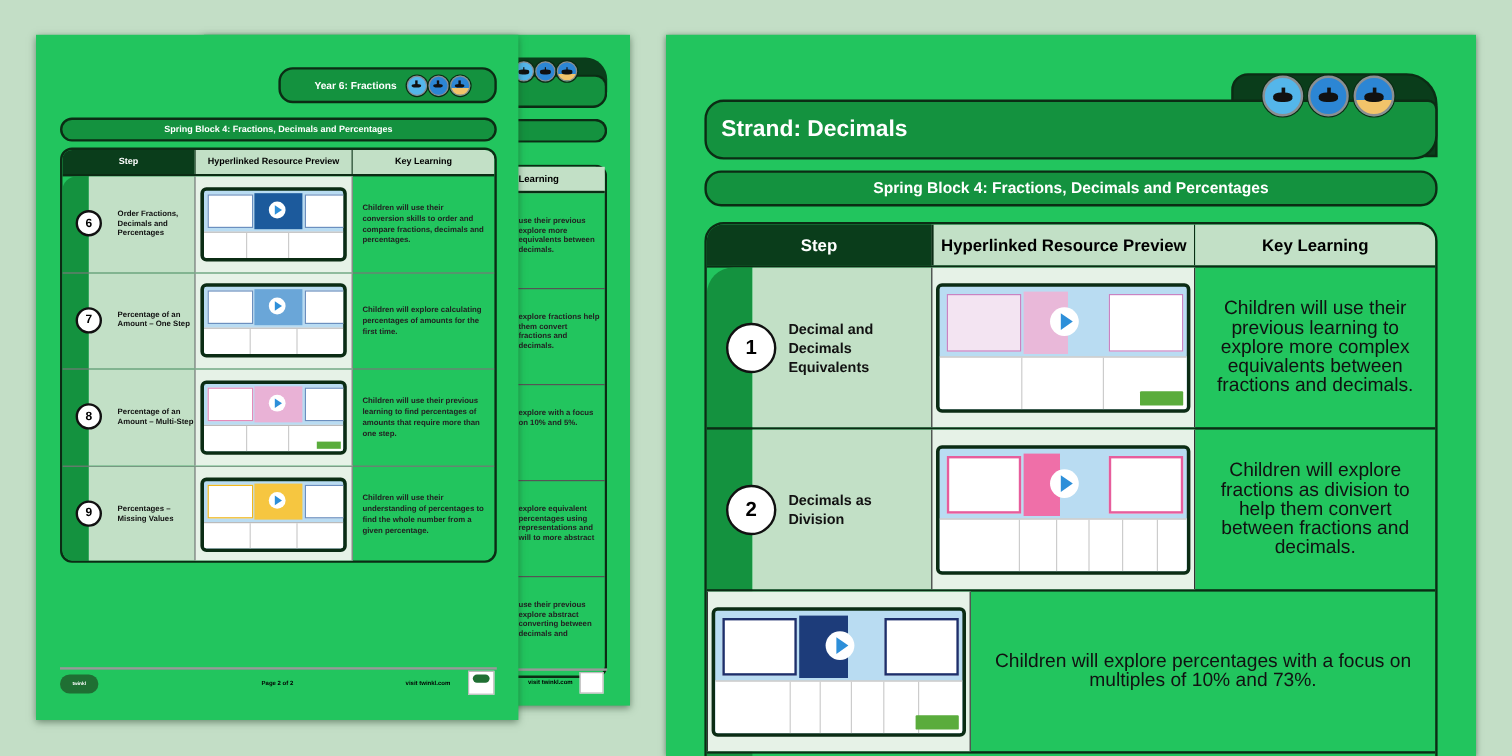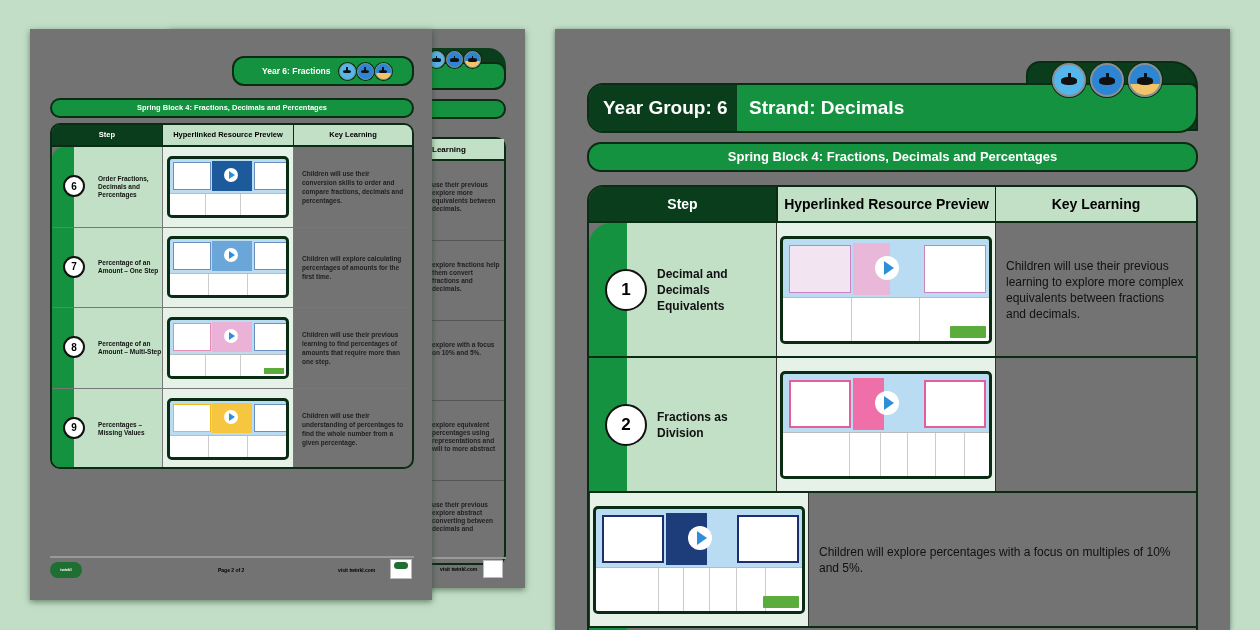--- a/index.html
+++ b/index.html
@@ -1,18 +1,18 @@
 <!DOCTYPE html>
 <html><head>
 <meta charset="utf-8">
 <style>
   * { box-sizing: border-box; margin: 0; padding: 0; }
   body { width: 1260px; height: 630px; overflow: hidden; background: #c3dec6; font-family: "Liberation Sans", sans-serif; position: relative; }
 
-  .page { position: absolute; background: #737373; box-shadow: 0 2px 6px rgba(30,60,35,0.55); overflow: hidden; }
+  .page { position: absolute; background: #22c55e; box-shadow: 0 2px 6px rgba(30,60,35,0.55); overflow: hidden; }
 
   
   #back-page { left: 170px; top: 29px; width: 355px; height: 559px; }
   #back-page .b-title { position: absolute; left: 210px; top: 19px; width: 126px; height: 42px; background: #0a3d1b; border-radius: 8px 18px 14px 0; }
   #back-page .b-title-inner { position: absolute; left: 0; top: 14px; width: 126px; height: 28px; background: #14923f; border-radius: 0 10px 12px 0; border: 2px solid #0b2c14; border-left: 0; }
   #back-page .b-badges { position: absolute; left: 258px; top: 22px; display: flex; gap: 1px; }
   #back-page .b-sub { position: absolute; left: 200px; top: 70px; width: 136px; height: 20px; background: #14923f; border: 2px solid #0b2c14; border-radius: 0 10px 10px 0; border-left: 0; }
   #back-page .b-table { position: absolute; left: 200px; top: 108px; width: 136px; height: 428px; border: 2px solid #0b2c14; border-left: 0; border-radius: 0 10px 10px 0; }
   #back-page .b-head { height: 22px; background: #c2e0c6; border-bottom: 2px solid #0b2c14; font-weight: bold; font-size: 8px; padding: 6px 0 0 62px; }
   #back-page .b-cell { height: 80px; border-bottom: 1px solid #555; font-size: 6.5px; font-weight: bold; line-height: 8px; padding: 20px 4px 0 62px; color: #222; }
@@ -82,21 +82,21 @@
   .r-head .h-step { width: 187px; background: #0a3d1b; color: #fff; }
   .r-head .h-prev { width: 220px; background: #c2e0c6; border-left: 2px solid #0b2c14; border-right: 1px solid #0b2c14; }
   .r-head .h-key { flex: 1; background: #c2e0c6; }
   .r-body { position: relative; }
   .r-stripe { position: absolute; left: 0; top: 0; width: 38px; height: 430px; background: #14923f; border-top-left-radius: 22px; }
   .r-row { display: flex; height: 135px; border-bottom: 2px solid #0b2c14; position: relative; }
   .r-row .c-step { width: 187px; padding-left: 38px; }
   .r-row .c-step-bg { height: 100%; background: #c2e0c6; display: flex; align-items: center; padding-left: 30px; font-size: 12px; font-weight: bold; line-height: 16px; color: #111; }
   .r-row .num { position: absolute; left: 16px; top: 46px; width: 42px; height: 42px; border-radius: 50%; background: #fff; border: 2px solid #111; font-weight: bold; font-size: 17px; display: flex; align-items: center; justify-content: center; }
   .r-row .c-prev { width: 220px; background: #e6f2e7; display: flex; align-items: center; justify-content: center; border-left: 1px solid #333; border-right: 1px solid #333; }
-  .r-row .c-key { flex: 1; padding: 0 10px; display: flex; align-items: center; font-size: 12px; line-height: 16px; color: #111; }
+  .r-row .c-key { flex: 1; padding: 0 10px; display: flex; align-items: center; font-size: 16px; line-height: 16px; color: #111; text-align: center; }
 
   .r-prev { width: 212px; height: 108px; }
   .r-prev .panel.a { left: 6px; top: 6px; width: 62px; height: 48px; }
   .r-prev .video { left: 70px; top: 4px; width: 68px; height: 52px; }
   .r-prev .play { left: 92px; top: 17px; width: 24px; height: 24px; }
   .r-prev .play::after { border-width: 7px 0 7px 10px; margin-left: 3px; }
   .r-prev .panel.b { left: 141px; top: 6px; width: 62px; height: 48px; }
   .r-prev .strip { left: 0; right: 0; top: 58px; bottom: 0; }
   .r-prev .go { right: 3px; bottom: 3px; width: 36px; height: 12px; font-size: 6px; line-height: 12px; border-radius: 1px; }
 
@@ -248,21 +248,20 @@
 </div>
 
 <div id="right-page" class="page">
   <div class="r-title-tab"></div>
   <div class="r-badges">
     <div class="badge"></div>
     <div class="badge b2"></div>
     <div class="badge b3"></div>
   </div>
   <div class="r-title">
-    <div class="yg">Year Group: 6</div>
     <div class="strand">Strand: Decimals</div>
   </div>
   <div class="r-sub">Spring Block 4: Fractions, Decimals and Percentages</div>
 
   <div class="r-table">
     <div class="r-head">
       <div class="h-step">Step</div>
       <div class="h-prev">Hyperlinked Resource Preview</div>
       <div class="h-key">Key Learning</div>
     </div>
@@ -286,54 +285,55 @@
               </div>
             <div class="go"></div>
           </div>
         </div>
         <div class="c-key">Children will use their previous learning to explore more complex equivalents between fractions and decimals.</div>
       </div>
 
       <div class="r-row">
         <div class="num">2</div>
         <div class="c-step">
-            <div class="c-step-bg">Fractions as Division</div>
+            <div class="c-step-bg">Decimals as Division</div>
           </div>
         <div class="c-prev">
           <div class="prev r-prev">
             <div class="panel a" style="border:2px solid #e75d9c"></div>
             <div class="video" style="background:linear-gradient(90deg,#ef6fa8 45%,#b9dcf2 45%)"></div>
             <div class="play"></div>
             <div class="panel b" style="border:2px solid #e75d9c"></div>
             <div class="strip">
                 <i style="left:32%"></i>
                 <i style="left:47%"></i>
                 <i style="left:60%"></i>
                 <i style="left:74%"></i>
                 <i style="left:88%"></i>
               </div>
           </div>
         </div>
+        <div class="c-key">Children will explore fractions as division to help them convert between fractions and decimals.</div>
       </div>
 
       <div class="r-row">
         <div class="num">3</div>
         <div class="c-prev">
           <div class="prev r-prev">
             <div class="panel a" style="border:2px solid #1d2f6b"></div>
             <div class="video" style="background:linear-gradient(90deg,#1d3c7a 60%,#b9dcf2 60%)"></div>
             <div class="play"></div>
             <div class="panel b" style="border:2px solid #1d2f6b"></div>
             <div class="strip">
                 <i style="left:30%"></i>
                 <i style="left:42%"></i>
                 <i style="left:55%"></i>
                 <i style="left:68%"></i>
                 <i style="left:82%"></i>
               </div>
             <div class="go"></div>
           </div>
         </div>
-        <div class="c-key">Children will explore percentages with a focus on multiples of 10% and 5%.</div>
+        <div class="c-key">Children will explore percentages with a focus on multiples of 10% and 73%.</div>
       </div>
     </div>
   </div>
 </div>
 
 </body></html>

